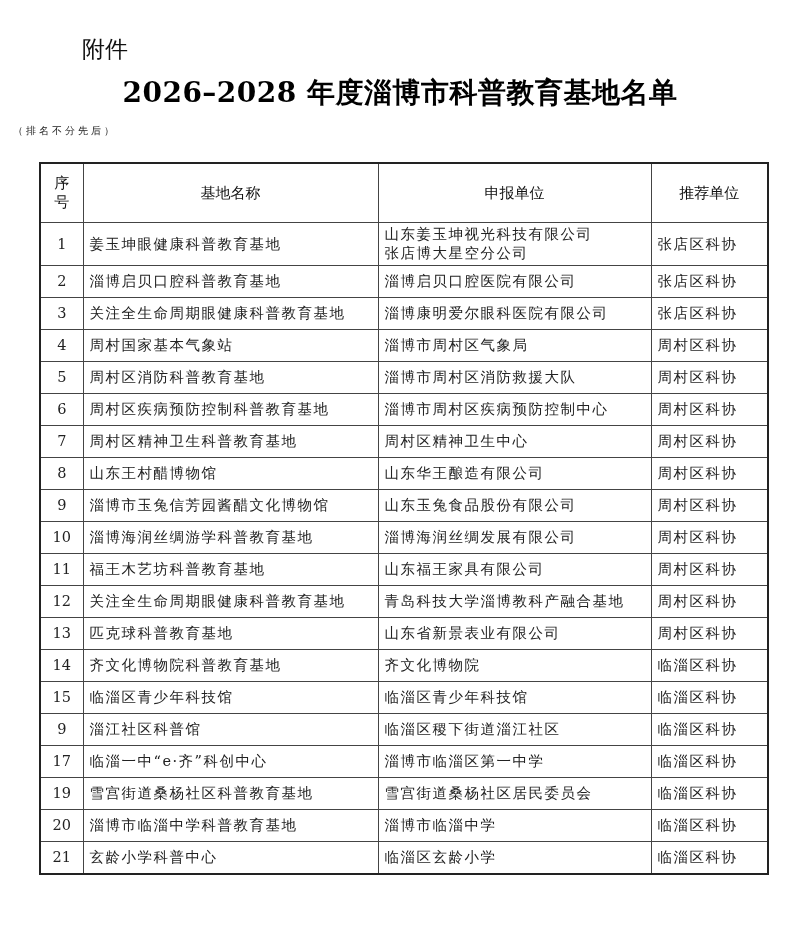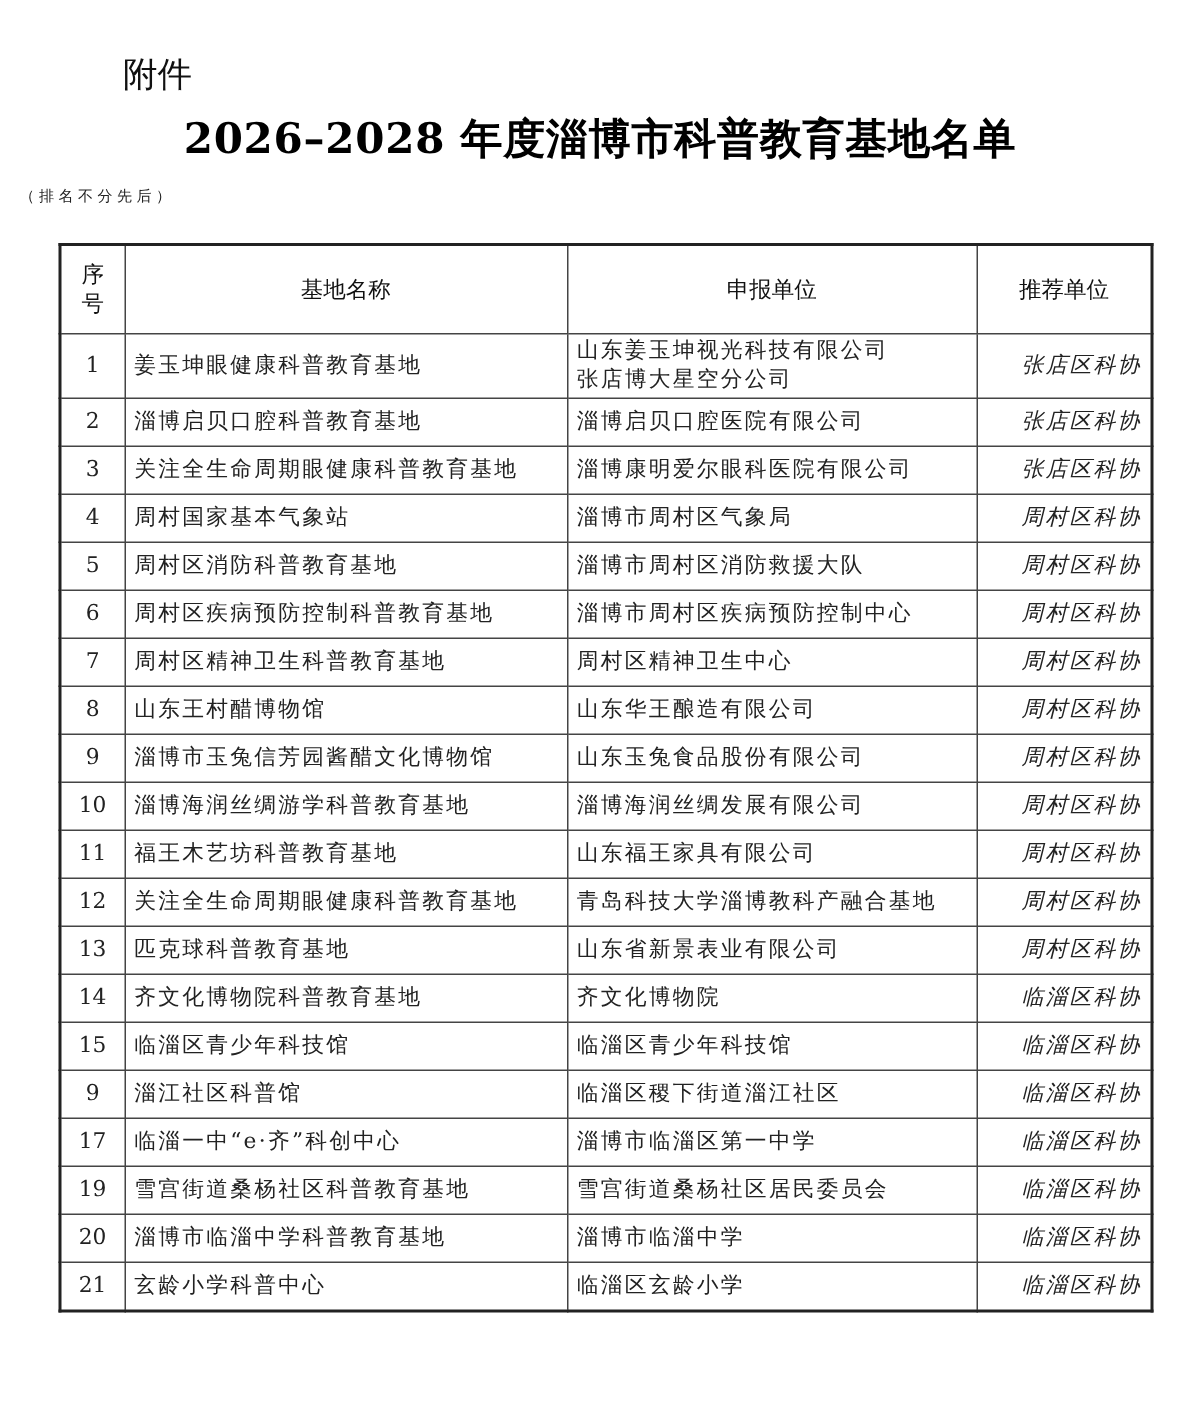--- a/index.html
+++ b/index.html
@@ -28,21 +28,21 @@
   table.list th, table.list td {
     border: 1px solid #444; padding: 0 6px; color: #222;
     line-height: 19px; font-weight: normal;
   }
   table.list th {
     height: 58px; text-align: center;
     font-family: "DejaVu Sans", "Liberation Sans", sans-serif; font-size: 15px; color: #111;
   }
   table.list td { height: 31px; letter-spacing: 1.5px; }
   table.list td.num { text-align: center; letter-spacing: 0; padding: 0; }
-  table.list td.rec { text-align: right; font-style: italic; }
+  table.list td.rec { text-align: left; }
   table.list tr.tall td { height: 42px; }
   .th-seq { line-height: 22px; }
   col.c1 { width: 43px; }
   col.c2 { width: 295px; }
   col.c3 { width: 273px; }
   col.c4 { width: 117px; }
 </style>
 </head>
 <body>
 

